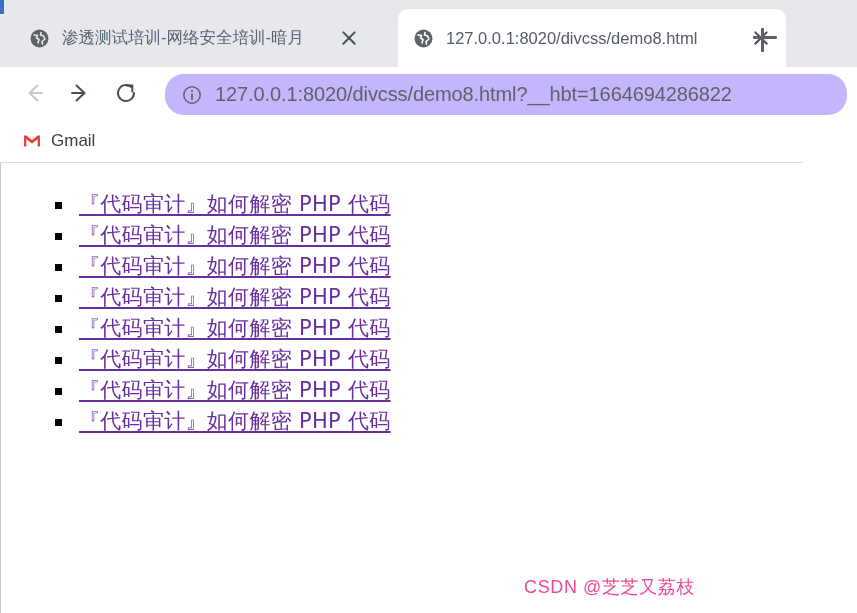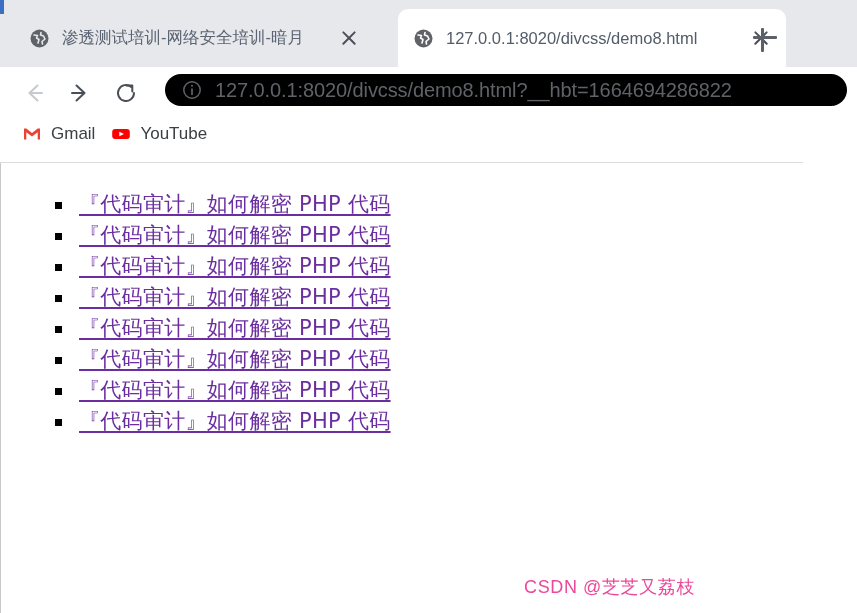--- a/index.html
+++ b/index.html
@@ -139,22 +139,22 @@
   }
   .navbtn.back { margin-left: 14px; }
   .navbtn.fwd  { margin-left: 6px; }
   .navbtn.reload { margin-left: 6px; }
 
   .omnibox {
     position: absolute;
     left: 165px;
     top: 74px;
     right: 10px;
-    height: 32px;
-    background: #000000;
+    height: 41px;
+    background: #c4b5fd;
     border-radius: 19px;
     display: flex;
     align-items: center;
     cursor: text;
   }
   .omnibox-info {
     width: 22px; height: 22px;
     margin-left: 16px;
     flex: 0 0 auto;
   }
@@ -169,21 +169,21 @@
 
   
   .bookmarks {
     position: absolute;
     left: 0; top: 119px;
     width: 803px;
     height: 44px;
     background: #ffffff;
     border-bottom: 1px solid #dadce0;
     display: flex;
-    align-items: flex-start;
+    align-items: center;
     box-sizing: border-box;
   }
   .bookmark {
     display: flex;
     align-items: center;
     height: 30px;
     padding: 0 8px;
     border-radius: 4px;
     cursor: pointer;
     flex: 0 0 auto;
@@ -324,29 +324,20 @@
 
     <div class="bookmark">
       <span class="bm-icon">
         <svg width="20" height="20" viewBox="0 0 20 20">
           <path d="M2 4.6 L2 15.4 L4.3 15.4 L4.3 8.3 L10 12.4 L15.7 8.3 L15.7 15.4 L18 15.4 L18 4.6 L15.7 4.6 L10 8.9 L4.3 4.6 Z" fill="#ea4335"></path>
         </svg>
       </span>
       <span class="bm-label">Gmail</span>
     </div>
 
-    <div class="bookmark">
-      <span class="bm-icon">
-        <svg width="20" height="20" viewBox="0 0 20 20">
-          <rect x="1.2" y="5" width="17.6" height="10" rx="3" fill="#ff0000"></rect>
-          <path d="M8.3 7.7 L13 10 L8.3 12.3 Z" fill="#ffffff"></path>
-        </svg>
-      </span>
-      <span class="bm-label">YouTube</span>
-    </div>
 
 
   </div>
 
   <div class="viewport">
     <ul class="link-list">
       <li>
         <a href="#">『代码审计』如何解密 PHP 代码</a>
       </li>
       <li>

